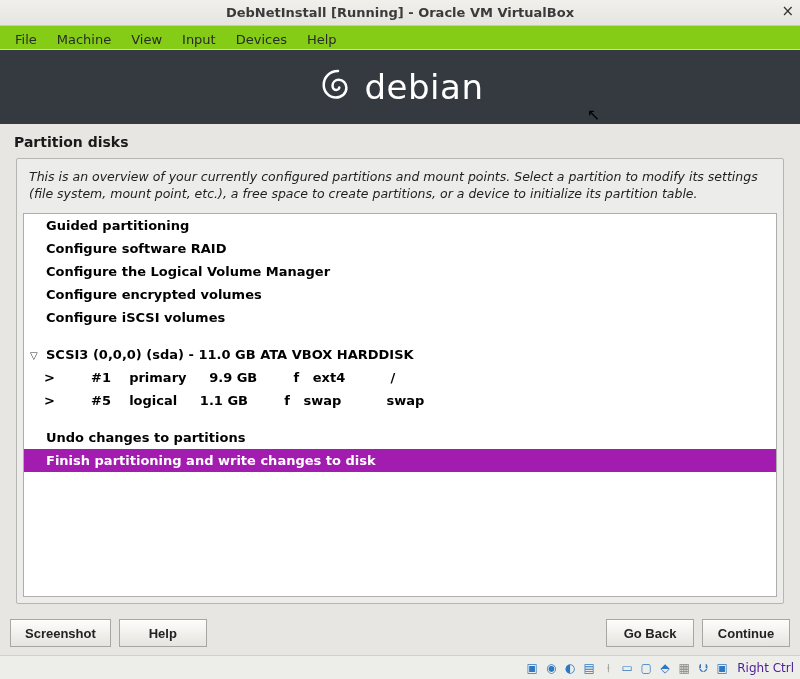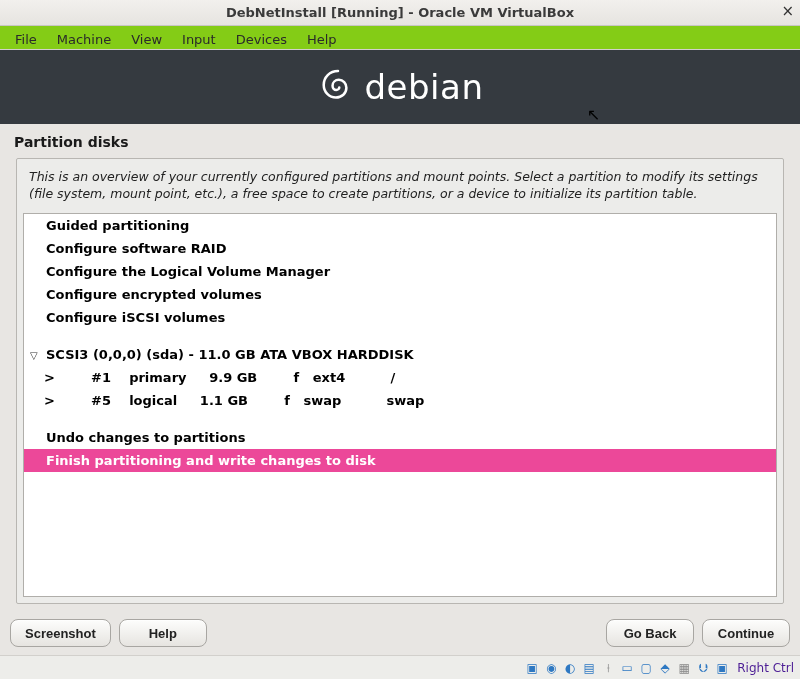--- a/index.html
+++ b/index.html
@@ -112,41 +112,41 @@
     width: 14px;
     font-size: 10px;
     color: #333;
     margin-right: 2px;
   }
   .row.part {
     padding-left: 20px;
     font-weight: bold;
   }
   .row.selected {
-    background: #ec4899;
+    background: #a21caf;
     color: #fff;
   }
   .footer {
     position: absolute;
     left: 0; right: 0;
     bottom: 26px;
     height: 40px;
     display: flex;
     align-items: center;
     padding: 0 10px;
     gap: 8px;
   }
   .footer .spacer-flex { flex: 1; }
   .btn {
     min-width: 88px;
     height: 28px;
     padding: 0 14px;
     background: linear-gradient(to bottom, #fdfdfc, #e6e4e0);
     border: 1px solid #a8a6a2;
-    border-radius: 8px;
+    border-radius: 0;
     font-size: 13px;
     font-weight: bold;
     color: #222;
     cursor: pointer;
     box-shadow: 0 1px 0 rgba(255,255,255,0.6) inset;
   }
   .statusbar {
     position: absolute;
     left: 0; right: 0; bottom: 0;
     height: 24px;

